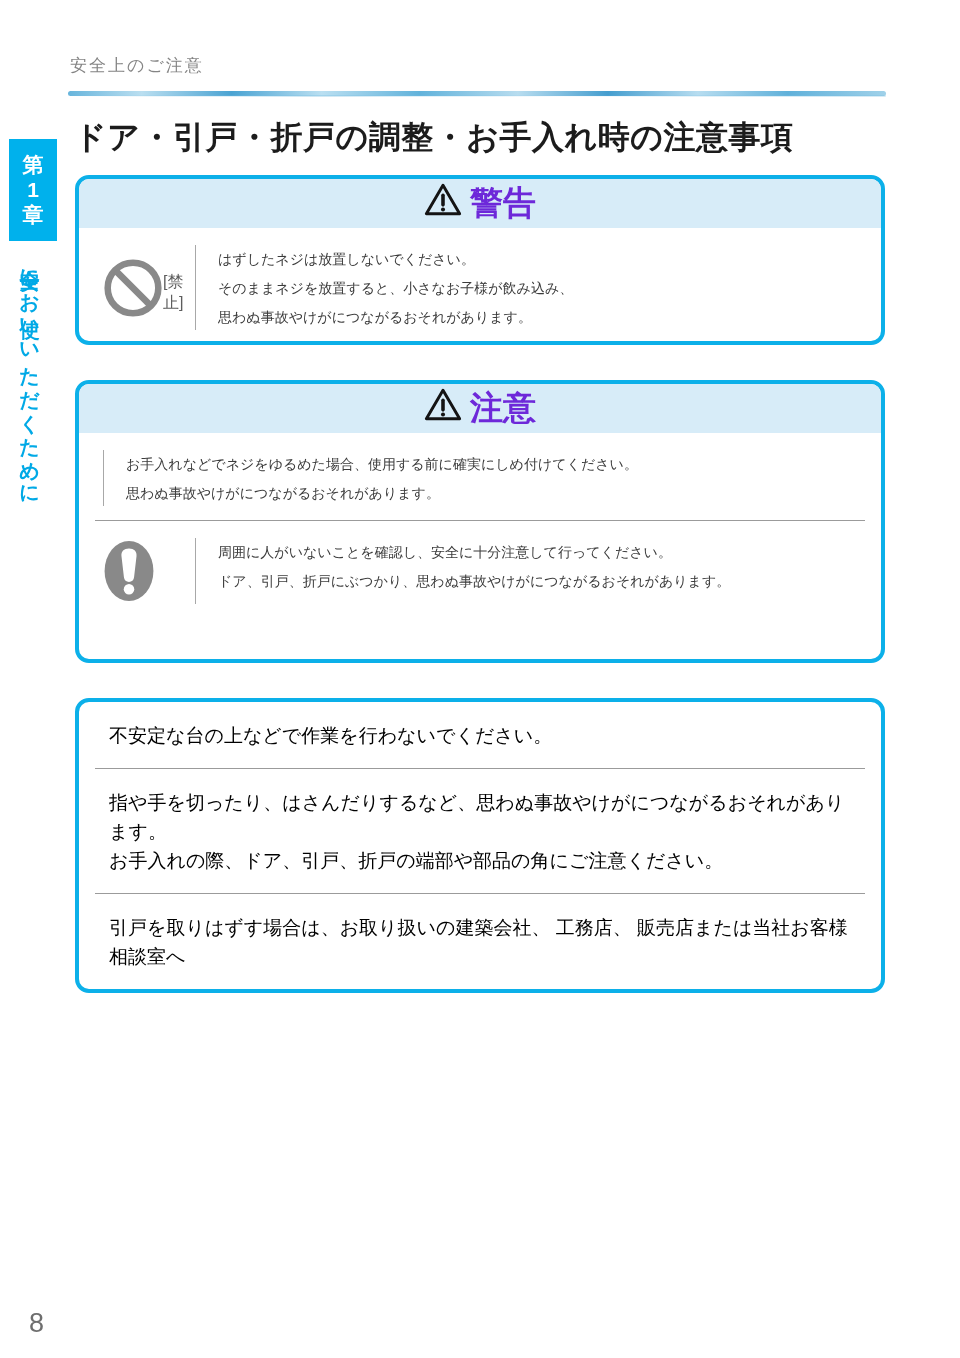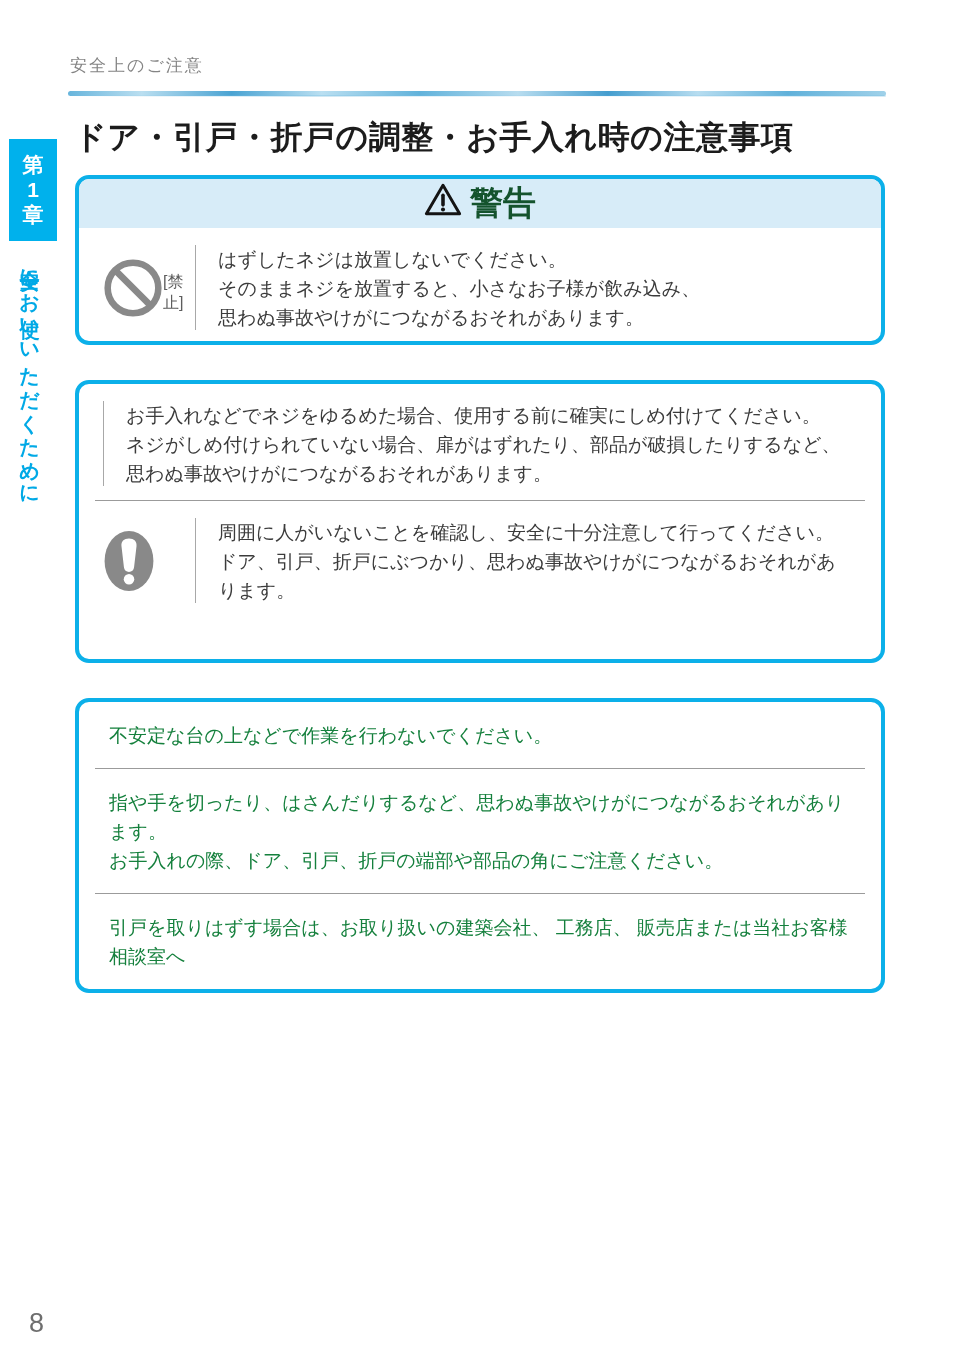--- a/index.html
+++ b/index.html
@@ -24,32 +24,32 @@
   .side-vertical{position:absolute;left:17px;top:254px;writing-mode:vertical-rl;text-orientation:upright;
     color:#00a9e6;font-size:20px;font-weight:bold;letter-spacing:1px;}
 
   .alert-box{position:absolute;left:75px;width:810px;border:4px solid #0cb0e9;border-radius:14px;
     background:#fff;box-sizing:border-box;overflow:hidden;}
   .box-warning{top:175px;height:170px;}
   .box-caution{top:380px;height:283px;}
   .box-request{top:698px;height:295px;}
 
   .alert-header{height:49px;display:flex;align-items:center;justify-content:center;gap:8px;
-    font-size:33px;font-weight:bold;color:#14532d;}
+    font-size:33px;font-weight:bold;color:#6d28d9;}
   .alert-header.tinted{background:#d7ecf8;}
   .alert-header.plain{background:#fff;border-bottom:3px solid #0cb0e9;}
 
   .alert-row{display:flex;align-items:stretch;padding:15px 26px 12px 24px;}
   .icon-col{width:92px;flex-shrink:0;display:flex;flex-direction:row;align-items:center;padding-top:4px;}
   .icon-label{margin-top:6px;font-size:16px;color:#5d5d5d;}
   .v-divider{width:1px;background:#a8a8a8;align-self:stretch;margin:2px 0;}
-  .text-col{padding:2px 0 0 22px;font-size:19px;line-height:29px;color:#3b3b3b;}
+  .text-col{padding:2px 0 0 22px;font-size:14px;line-height:29px;color:#3b3b3b;}
   .h-divider{border:0;border-top:1px solid #9b9b9b;margin:0 16px;}
 
-  .req-section{padding:19px 30px 18px 30px;font-size:19px;line-height:29px;color:#15803d;}
+  .req-section{padding:19px 30px 18px 30px;font-size:19px;line-height:29px;color:#000000;}
 
   .page-number{position:absolute;left:29px;top:1308px;font-size:27px;color:#6e6e6e;}
 </style>
 </head>
 <body>
 
 <div class="page">
 
   <div class="top-label">安全上のご注意</div>
   <div class="brush-line"></div>
@@ -87,26 +87,35 @@
       <div class="v-divider"></div>
       <div class="text-col">
         <div>はずしたネジは放置しないでください。</div>
         <div>そのままネジを放置すると、小さなお子様が飲み込み、</div>
         <div>思わぬ事故やけがにつながるおそれがあります。</div>
       </div>
     </div>
   </section>
 
   <section class="alert-box box-caution">
+    <div class="alert-header tinted">
+      <span>
+        <svg width="38" height="35" viewBox="0 0 64 58" aria-hidden="true">
+          <path d="M32 5 L60 53 L4 53 Z" fill="none" stroke="#141414" stroke-width="5" stroke-linejoin="round"></path>
+          <line x1="32" y1="22" x2="32" y2="38" stroke="#141414" stroke-width="6" stroke-linecap="round"></line>
+          <circle cx="32" cy="46" r="3.4" fill="#141414"></circle>
+        </svg>
+      </span>
+      <span>注意</span>
+    </div>
 
     <div class="alert-row">
       <div class="v-divider"></div>
       <div class="text-col">
         <div>お手入れなどでネジをゆるめた場合、使用する前に確実にしめ付けてください。</div>
-        <div>ネジがしめ付けられていない場合、扉がはずれたり、部品が破損したりするなど、</div>
         <div>思わぬ事故やけがにつながるおそれがあります。</div>
       </div>
     </div>
 
     <hr class="h-divider">
 
     <div class="alert-row">
       <div class="icon-col">
         <span>
           <svg width="52" height="62" viewBox="0 0 54 66" aria-hidden="true">

